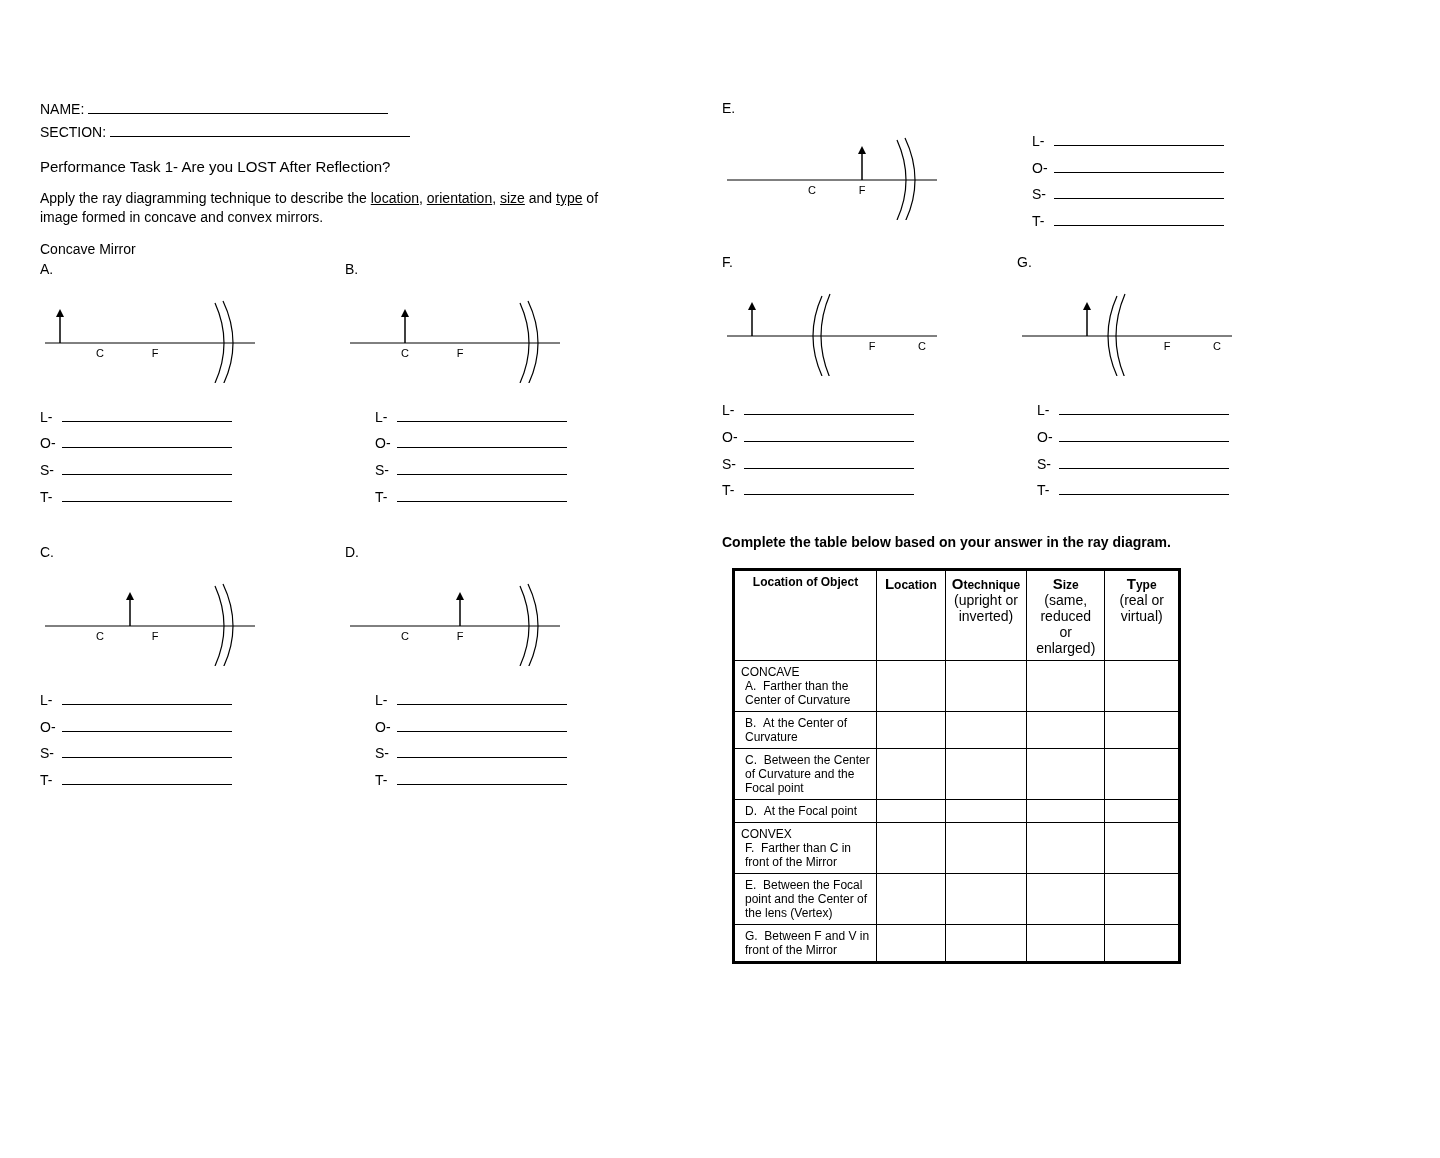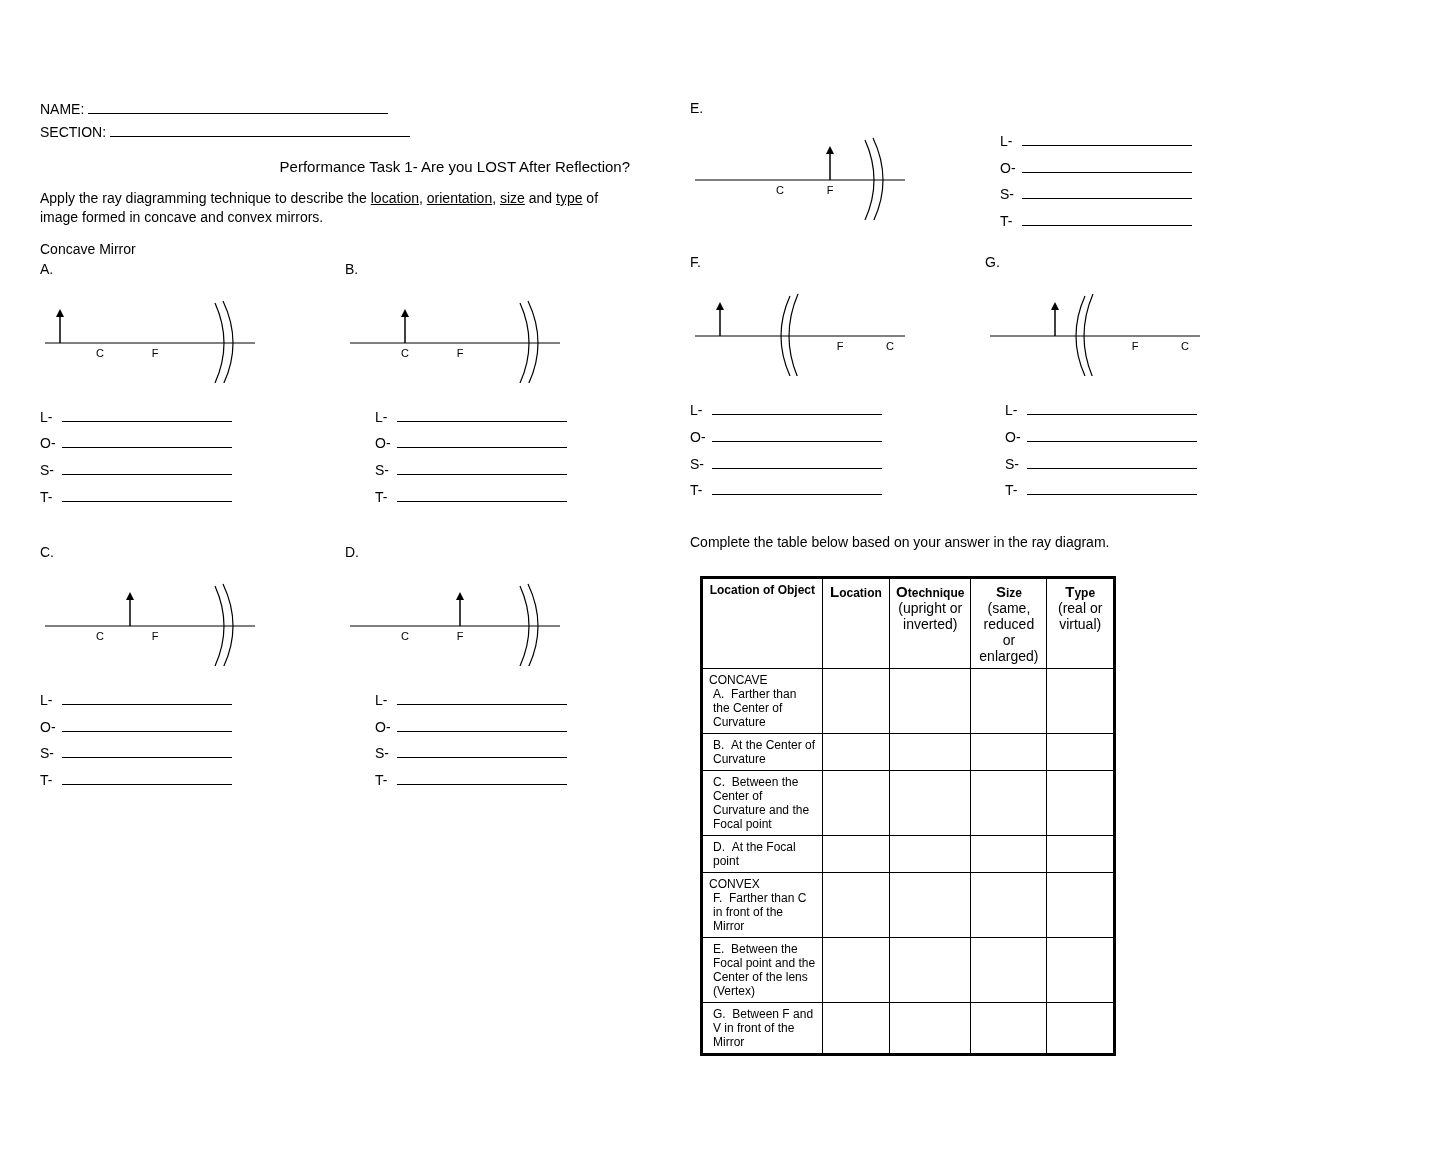--- a/index.html
+++ b/index.html
@@ -8,21 +8,21 @@
       height: 1158px;
       background: #fff;
       font-family: Arial, Helvetica, sans-serif;
       font-size: 14px;
       color: #000;
       position: relative;
       padding: 100px 30px 30px 30px;
     }
     .page {
       display: flex;
-      gap: 60px;
+      gap: 92px;
     }
     .col {
       flex: 1;
     }
     .left-col { max-width: 600px; padding-left: 10px;}
     .right-col { max-width: 580px; padding-right: 10px; }
 
     .field-row {
       display: flex;
       align-items: baseline;
@@ -30,21 +30,21 @@
     }
     .field-label { white-space: nowrap; margin-right: 4px; }
     .blank {
       display: inline-block;
       border-bottom: 1px solid #000;
       height: 1em;
       vertical-align: baseline;
     }
 
     .title {
-      text-align: right;
+      text-align: left;
       margin: 18px 0 14px 0;
       font-size: 15px;
     }
     .instr {
       margin: 0 0 14px 0;
       line-height: 1.35;
     }
     .underline { text-decoration: underline; }
 
     .section-head {
@@ -85,26 +85,27 @@
       display: flex;
       gap: 30px;
       align-items: flex-start;
       margin-bottom: 20px;
     }
     .e-left { flex: 1; }
     .e-right { flex: 1; }
 
     
     .table-instr {
-      margin: 30px 0 26px 0;
+      margin: 30px 0 18px 0;
+      font-weight: bold;
     }
     table.ans {
       border-collapse: collapse;
       border: 3px solid #000;
-      width: 416px;
+      width: 449px;
       margin-left: 10px;
       font-size: 12px;
     }
     table.ans th, table.ans td {
       border: 1px solid #000;
       padding: 4px 6px;
       text-align: left;
       vertical-align: top;
     }
     table.ans th {

